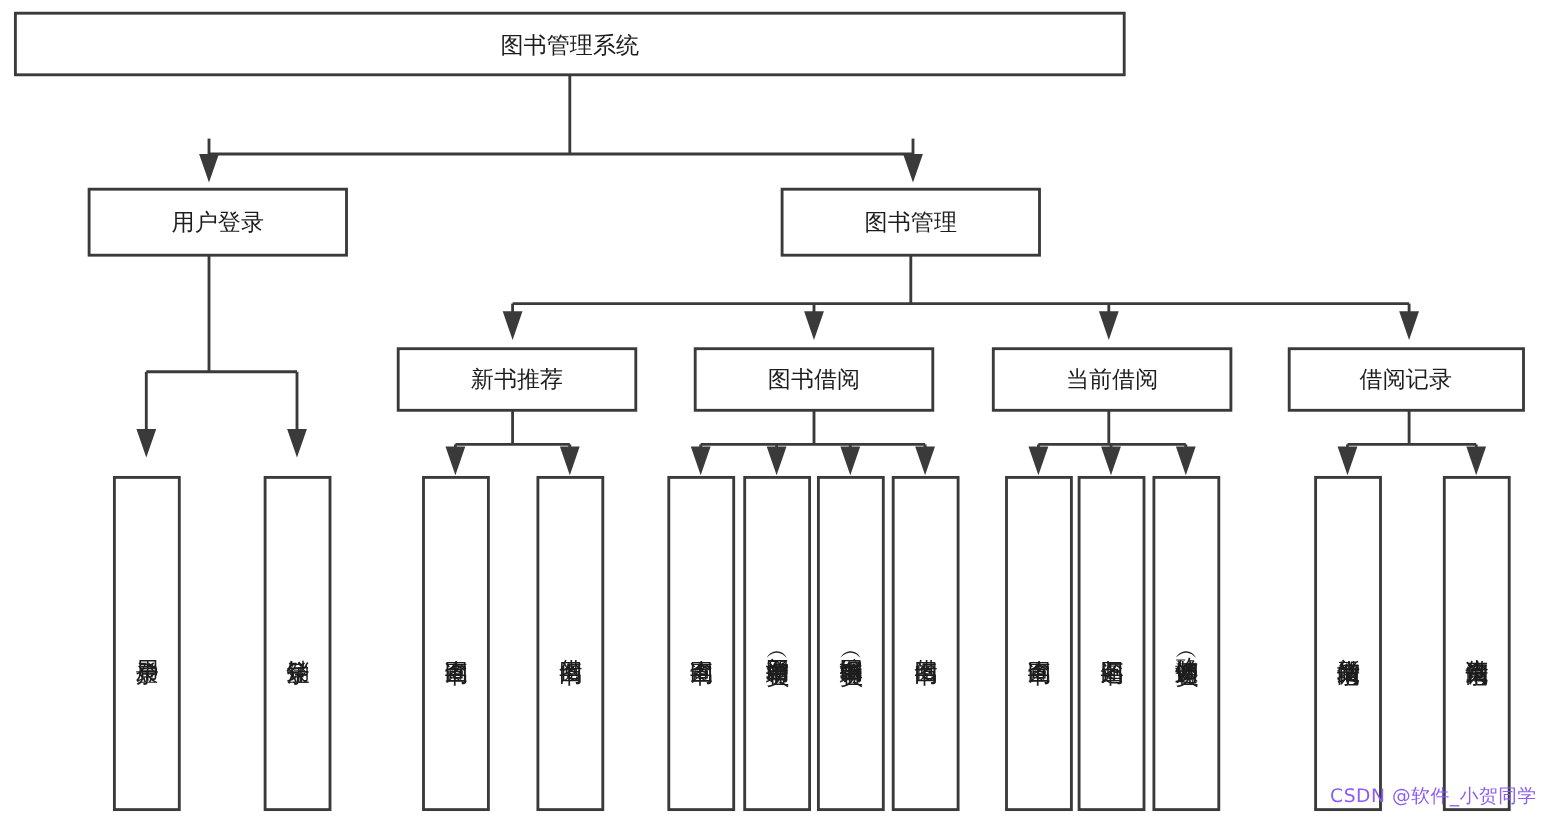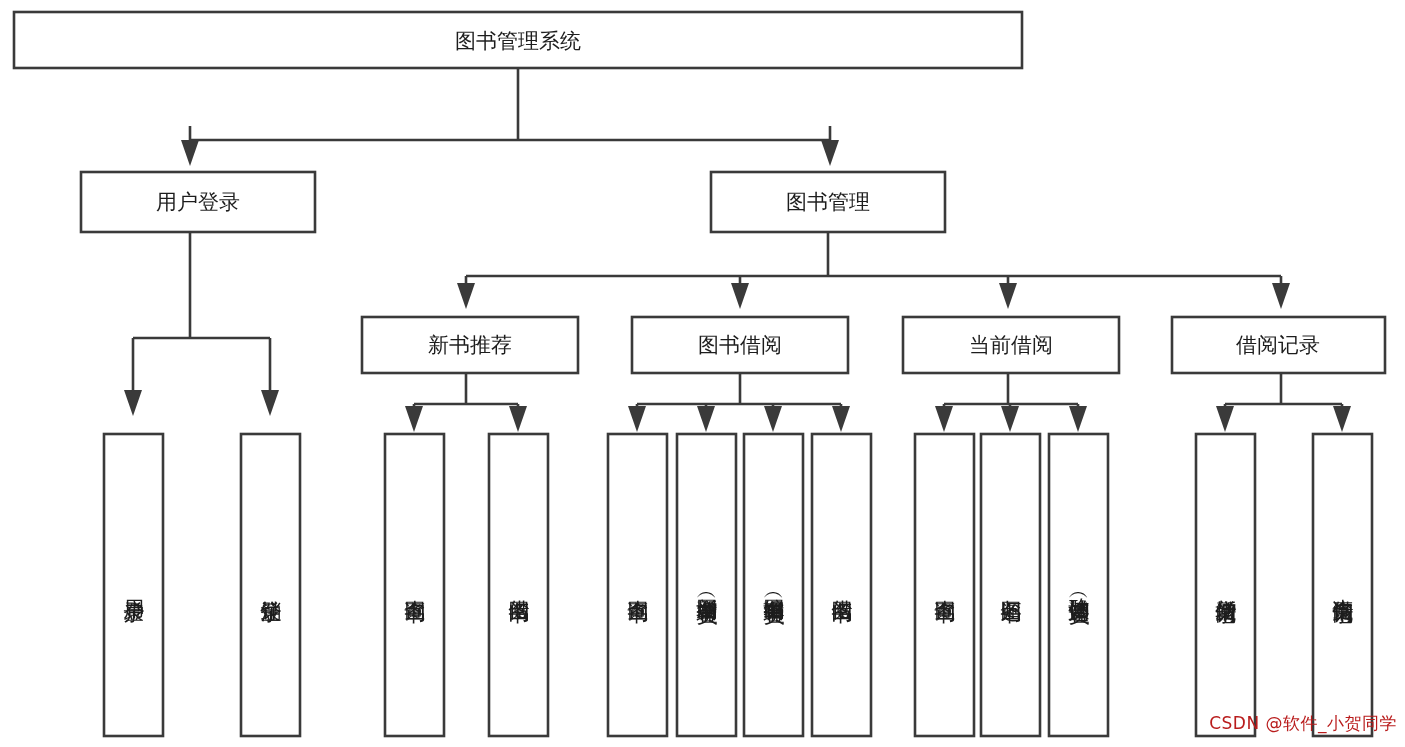--- a/index.html
+++ b/index.html
@@ -65,21 +65,21 @@
     letter-spacing: 1px;
     white-space: nowrap;
     text-align: center;
   }
   .watermark {
     position: absolute;
     right: 8px;
     bottom: 4px;
     font-family: "DejaVu Sans", "Liberation Sans", sans-serif;
     font-size: 17px;
-    color: #b91c1c;
+    color: #8b5cf6;
     white-space: nowrap;
     letter-spacing: 0.5px;
   }
 </style>
 </head>
 <body>
 
 <div id="diagram-root">
 
   <svg id="flow" viewBox="0 0 1405 747">

